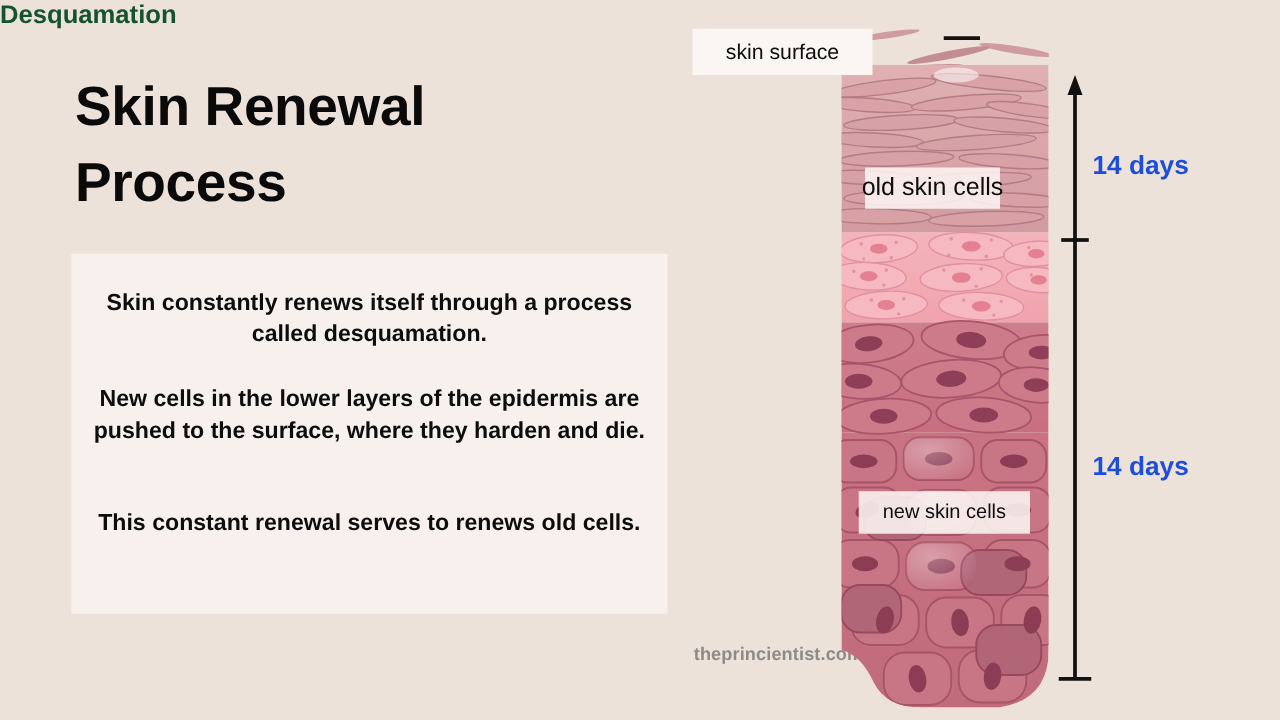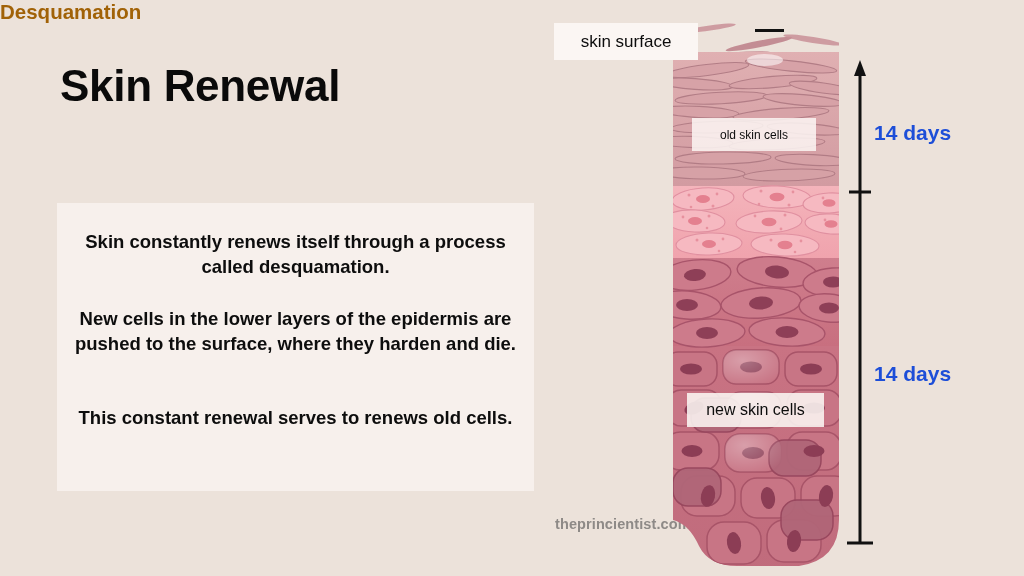--- a/index.html
+++ b/index.html
@@ -82,36 +82,36 @@
     align-items: center;
     justify-content: center;
     white-space: nowrap;
   }
   #label-skin-surface {
     left: 554px; top: 23px;
     width: 144px; height: 37px;
     background: #fbf6f3;
   }
   #label-old-cells {
-    left: 692px; top: 118px;
-    width: 124px; height: 33px;
+    left: 692px; top: 134px;
+    width: 108px; height: 33px;
     background: rgba(251,246,243,0.86);
-    font-size: 12px;
+    font-size: 20px;
   }
   #label-new-cells {
     left: 687px; top: 393px;
     width: 137px; height: 34px;
     background: rgba(251,246,243,0.88);
     font-size: 16px;
   }
   #label-desquamation {
     left: 791px; top: 17px;
     font-size: 20.5px;
     font-weight: bold;
-    color: #a16207;
+    color: #14532d;
   }
   #desq-leader {
     position: absolute;
     left: 755px; top: 29px;
     width: 29px; height: 3px;
     background: #111;
   }
 
   
   #axis-layer { position: absolute; left: 0; top: 0; width: 1024px; height: 576px; }
@@ -125,20 +125,21 @@
   #days-upper { top: 121px; }
   #days-lower { top: 362px; }
 </style>
 </head>
 <body>
 
 <div id="canvas">
 
   <div id="page-title">
     <div>Skin Renewal</div>
+    <div>Process</div>
   </div>
 
   <div id="body-panel">
     <div class="para" id="para-2">New cells in the lower layers of the epidermis are pushed to the surface, where they harden and die.</div>
     <div class="para" id="para-1">Skin constantly renews itself through a process called desquamation.</div>
     <div class="para" id="para-3">This constant renewal serves to renews old cells.</div>
   </div>
 
   <div id="watermark">theprincientist.com</div>
 

